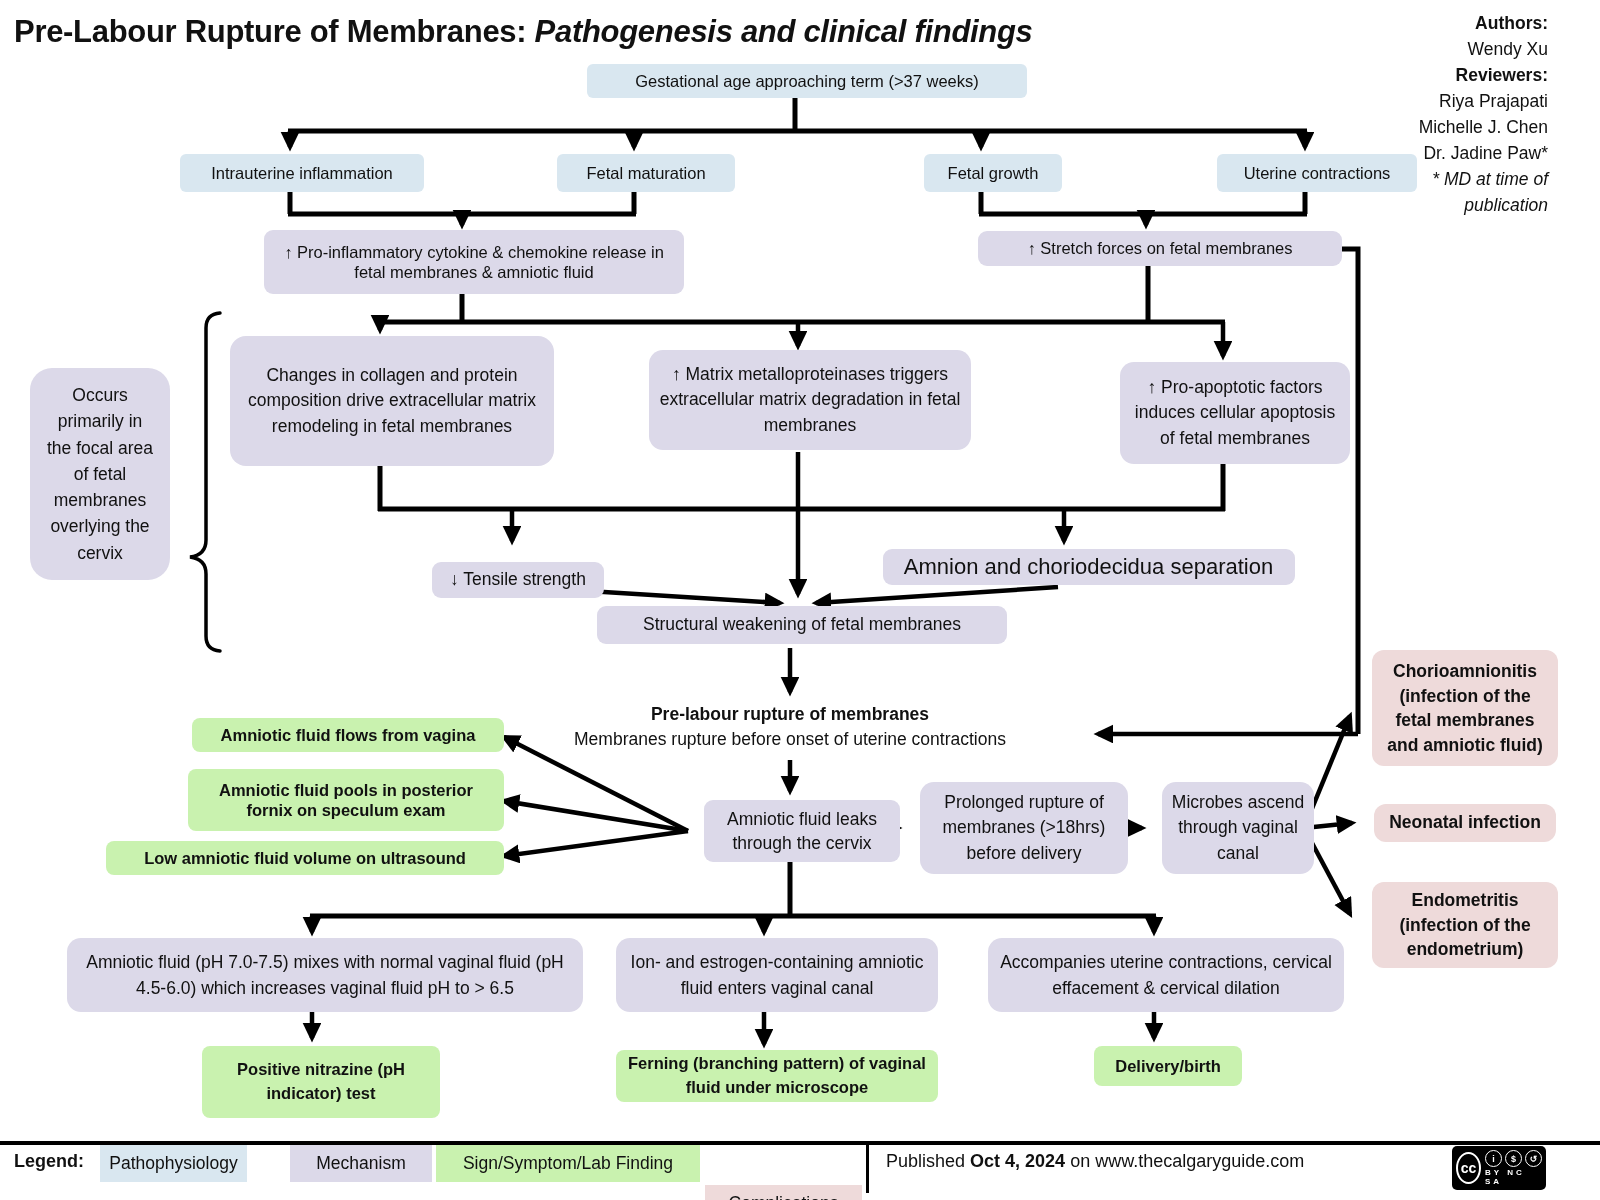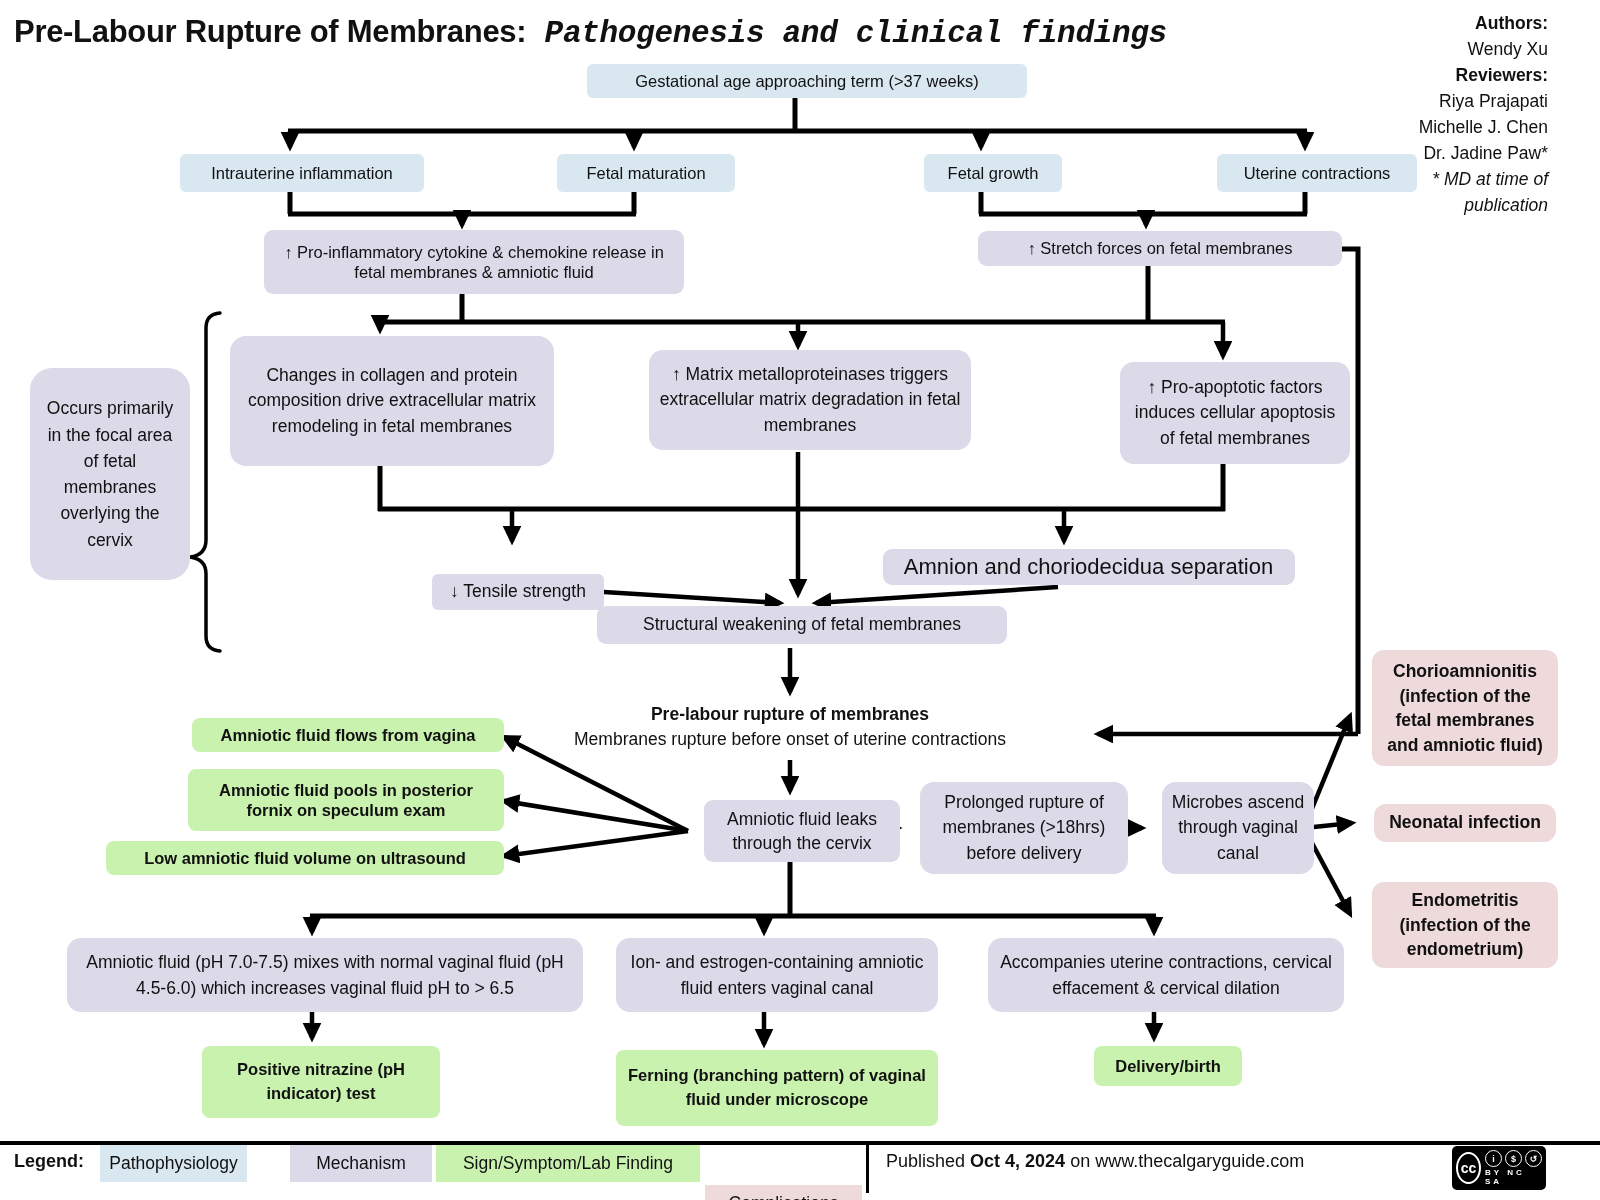--- a/index.html
+++ b/index.html
@@ -8,21 +8,21 @@
   #wires{position:absolute;left:0;top:0;width:1600px;height:1200px;}
   .node{position:absolute;display:flex;align-items:center;justify-content:center;
         text-align:center;border-radius:9px;font-size:16.5px;line-height:1.22;
         padding:3px 8px;box-sizing:border-box;margin-left:12px;}
   .blue{background:#d9e7f0;border-radius:6px;}
   .lav{background:#dcd9e9;}
   .green{background:#c9f2af;font-weight:bold;border-radius:8px;}
   .pink{background:#eedada;font-weight:bold;border-radius:12px;}
   .title{position:absolute;left:14px;top:14px;font-size:31px;font-weight:bold;
          letter-spacing:-0.3px;white-space:nowrap;}
-  .title .it{font-style:italic;font-family:Liberation Mono, monospace;}
+  .title .it{font-style:italic;}
   .credits{position:absolute;top:10px;right:52px;width:220px;text-align:right;
            font-size:17.5px;line-height:26px;}
   .credits .b{font-weight:bold;}
   .credits .it{font-style:italic;}
   .freeblock{position:absolute;left:520px;top:702px;width:540px;text-align:center;}
   .freeblock .l1{font-weight:bold;font-size:17.5px;line-height:24px;}
   .freeblock .l2{font-size:17.5px;line-height:26px;}
   
   .legend-rule{position:absolute;left:0;top:1141px;width:1600px;height:4px;background:#000;}
   .legend-label{position:absolute;left:14px;top:1151px;font-size:18px;font-weight:bold;}
@@ -117,26 +117,26 @@
 
   <div class="node blue" style="left:575px;top:64px;width:440px;height:34px;">Gestational age approaching term (&gt;37 weeks)</div>
   <div class="node blue" style="left:168px;top:154px;width:244px;height:38px;">Intrauterine inflammation</div>
   <div class="node blue" style="left:545px;top:154px;width:178px;height:38px;">Fetal maturation</div>
   <div class="node blue" style="left:912px;top:154px;width:138px;height:38px;">Fetal growth</div>
   <div class="node blue" style="left:1205px;top:154px;width:200px;height:38px;">Uterine contractions</div>
 
   <div class="node lav" style="left:252px;top:230px;width:420px;height:64px;">↑ Pro-inflammatory cytokine &amp; chemokine release in fetal membranes &amp; amniotic fluid</div>
   <div class="node lav" style="left:966px;top:231px;width:364px;height:35px;">↑ Stretch forces on fetal membranes</div>
 
-  <div class="node lav" style="left:18px;top:368px;width:160px;height:212px;border-radius:22px;padding:6px 14px;font-size:17.5px;line-height:1.5;">Occurs primarily in the focal area of fetal membranes overlying the cervix</div>
+  <div class="node lav" style="left:18px;top:368px;width:140px;height:212px;border-radius:22px;padding:6px 14px;font-size:17.5px;line-height:1.5;">Occurs primarily in the focal area of fetal membranes overlying the cervix</div>
   <div class="node lav" style="left:218px;top:336px;width:324px;height:130px;border-radius:16px;font-size:17.5px;line-height:1.45;">Changes in collagen and protein composition drive extracellular matrix remodeling in fetal membranes</div>
   <div class="node lav" style="left:637px;top:350px;width:322px;height:100px;border-radius:14px;font-size:17.5px;line-height:1.45;">↑ Matrix metalloproteinases triggers extracellular matrix degradation in fetal membranes</div>
   <div class="node lav" style="left:1108px;top:362px;width:230px;height:102px;border-radius:14px;font-size:17.5px;line-height:1.45;">↑ Pro-apoptotic factors induces cellular apoptosis of fetal membranes</div>
 
-  <div class="node lav" style="left:420px;top:574px;width:172px;height:36px;font-size:17.5px;border-radius:6px;">↓ Tensile strength</div>
+  <div class="node lav" style="left:420px;top:562px;width:172px;height:36px;font-size:17.5px;">↓ Tensile strength</div>
   <div class="node lav" style="left:871px;top:549px;width:412px;height:36px;font-size:22px;padding-left:7px;">Amnion and choriodecidua separation</div>
   <div class="node lav" style="left:585px;top:606px;width:410px;height:38px;font-size:17.5px;">Structural weakening of fetal membranes</div>
 
   <div class="freeblock">
     <div class="l1">Pre-labour rupture of membranes</div>
     <div class="l2">Membranes rupture before onset of uterine  contractions</div>
   </div>
 
   <div class="node green" style="left:180px;top:718px;width:312px;height:34px;">Amniotic fluid flows from vagina</div>
   <div class="node green" style="left:176px;top:769px;width:316px;height:62px;">Amniotic fluid pools in posterior fornix on speculum exam</div>
@@ -148,21 +148,21 @@
 
   <div class="node pink" style="left:1360px;top:650px;width:186px;height:116px;font-size:17.5px;line-height:1.4;">Chorioamnionitis (infection of the fetal membranes and amniotic fluid)</div>
   <div class="node pink" style="left:1362px;top:804px;width:182px;height:38px;font-size:17.5px;">Neonatal infection</div>
   <div class="node pink" style="left:1360px;top:882px;width:186px;height:86px;font-size:17.5px;line-height:1.4;">Endometritis (infection of the endometrium)</div>
 
   <div class="node lav" style="left:55px;top:938px;width:516px;height:74px;border-radius:14px;font-size:17.5px;line-height:1.5;">Amniotic fluid (pH 7.0-7.5) mixes with normal vaginal fluid (pH 4.5-6.0) which increases vaginal fluid pH to &gt; 6.5</div>
   <div class="node lav" style="left:604px;top:938px;width:322px;height:74px;border-radius:14px;font-size:17.5px;line-height:1.5;">Ion- and estrogen-containing amniotic fluid enters vaginal canal</div>
   <div class="node green" style="left:190px;top:1046px;width:238px;height:72px;line-height:1.45;">Positive nitrazine (pH indicator) test</div>
 
   <div class="node lav" style="left:976px;top:938px;width:356px;height:74px;border-radius:14px;font-size:17.5px;line-height:1.5;">Accompanies uterine contractions, cervical effacement &amp; cervical dilation</div>
-  <div class="node green" style="left:604px;top:1050px;width:322px;height:76px;line-height:1.45;">Ferning (branching pattern) of vaginal fluid under microscope</div>
+  <div class="node green" style="left:604px;top:1050px;width:322px;height:52px;line-height:1.45;">Ferning (branching pattern) of vaginal fluid under microscope</div>
   <div class="node green" style="left:1082px;top:1046px;width:148px;height:40px;">Delivery/birth</div>
 
   <div class="legend-rule"></div>
   <div class="legend-label">Legend:</div>
   <div class="sw" style="left:100px;width:147px;background:#d9e7f0;">Pathophysiology</div>
   <div class="sw" style="left:290px;width:142px;background:#dcd9e9;">Mechanism</div>
   <div class="sw" style="left:436px;width:264px;background:#c9f2af;">Sign/Symptom/Lab Finding</div>
   <div class="sw" style="left:705px;width:157px;background:#eedada;margin-top:40px;">Complications</div>
   <div class="divider"></div>
   <div class="published">

